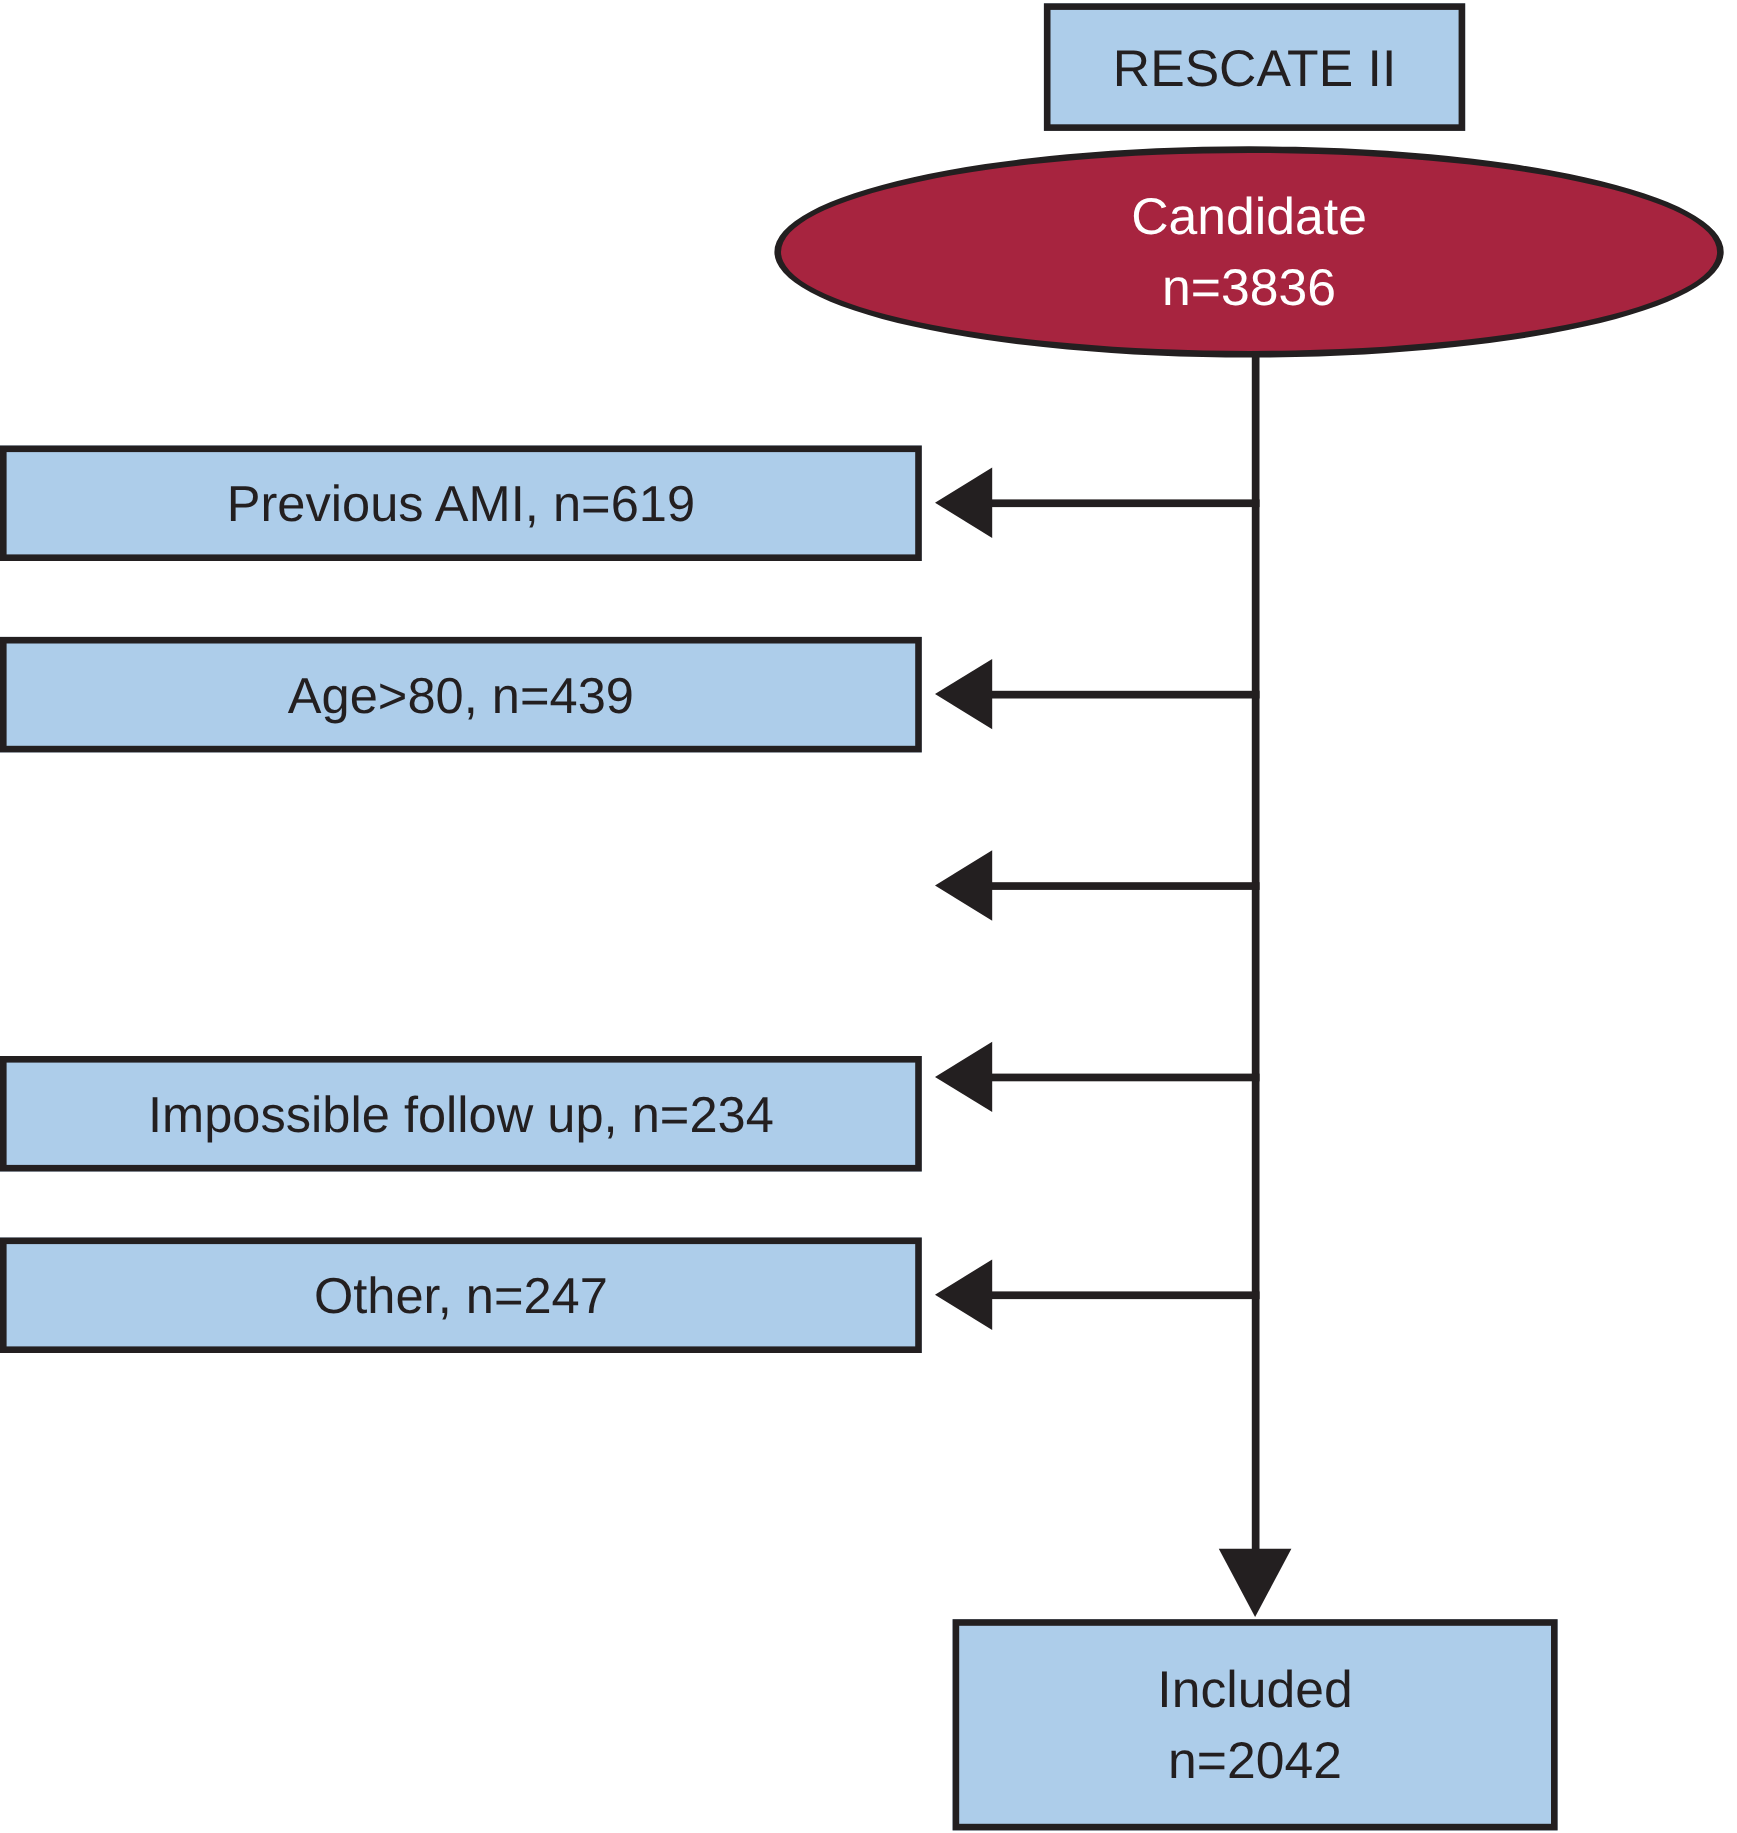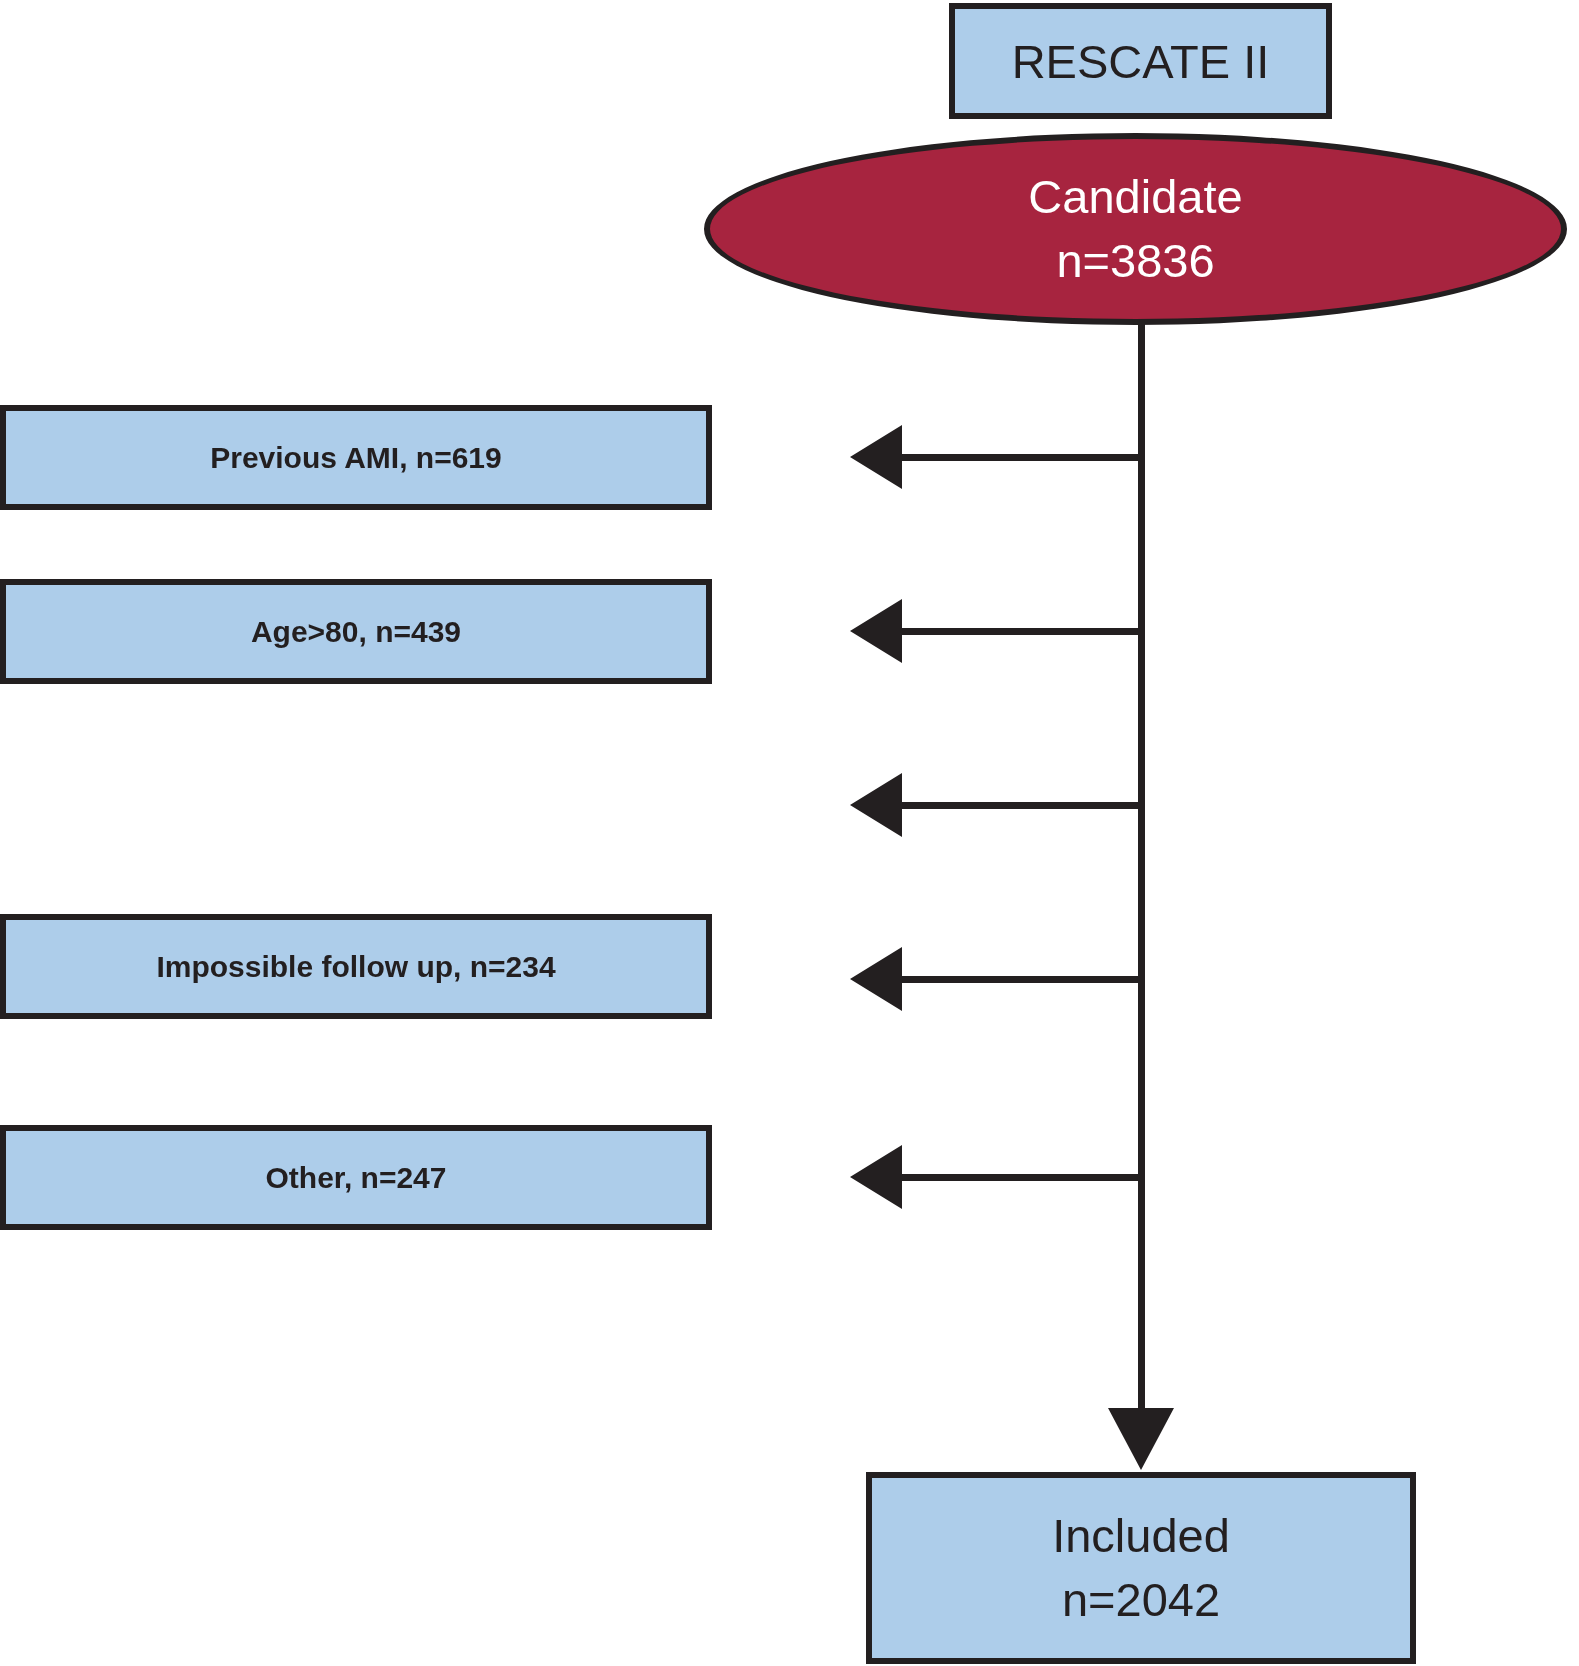--- a/index.html
+++ b/index.html
@@ -42,23 +42,22 @@
     font-size: 47px;
     line-height: 64px;
   }
   .included-box {
     left: 866px; top: 1472px; width: 550px; height: 192px;
     font-size: 47px;
     line-height: 64px;
     align-items: center;
   }
   .excl-box {
-    left: 0; width: 712px; height: 105px;
-    font-size: 30px;
-    font-weight: bold;
+    left: 0; width: 838px; height: 105px;
+    font-size: 46px;
   }
   .vline {
     position: absolute;
     left: 1138px; top: 320px;
     width: 7px; height: 1090px;
     background: var(--line);
   }
   .harrow-line {
     position: absolute;
     left: 900px; width: 245px; height: 7px;
@@ -106,21 +105,21 @@
 
   <div class="node excl-box" style="top:579px">
     <span>Age&gt;80, n=439</span>
   </div>
   <div class="harrow-line" style="top:628px"></div>
   <div class="arrowhead-left" style="top:599px"></div>
 
   <div class="harrow-line" style="top:802px"></div>
   <div class="arrowhead-left" style="top:773px"></div>
 
-  <div class="node excl-box" style="top:914px">
+  <div class="node excl-box" style="top:960px">
     <span>Impossible follow up, n=234</span>
   </div>
   <div class="harrow-line" style="top:976px"></div>
   <div class="arrowhead-left" style="top:947px"></div>
 
   <div class="node excl-box" style="top:1125px">
     <span>Other, n=247</span>
   </div>
   <div class="harrow-line" style="top:1174px"></div>
   <div class="arrowhead-left" style="top:1145px"></div>

